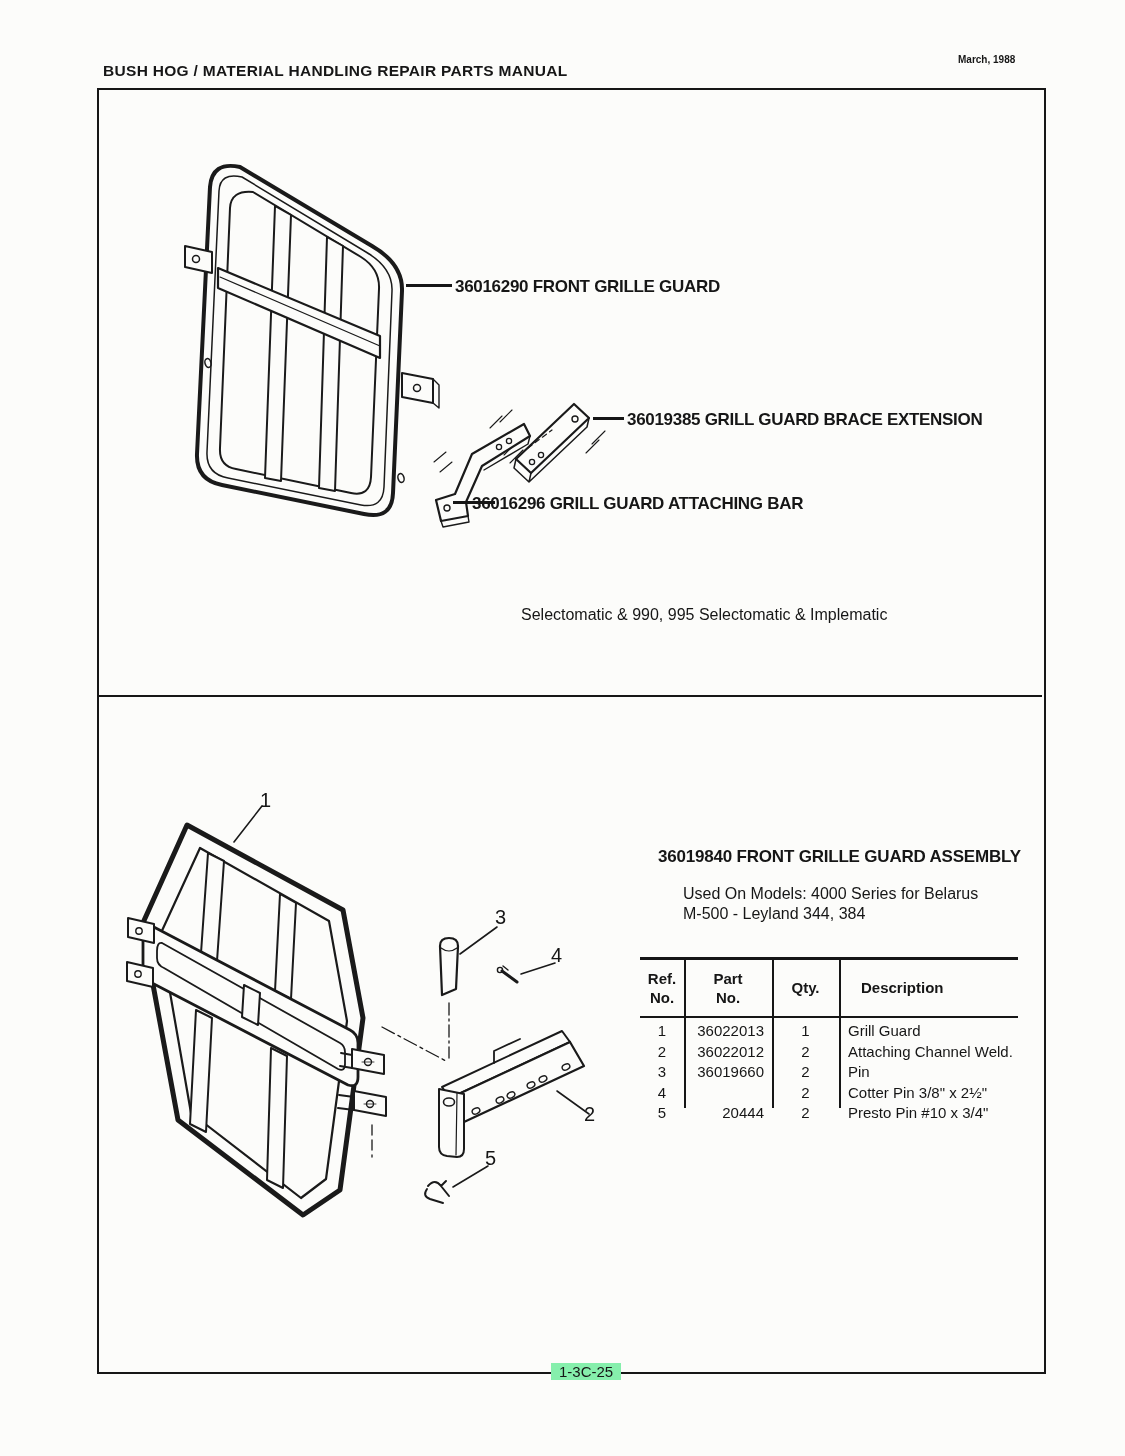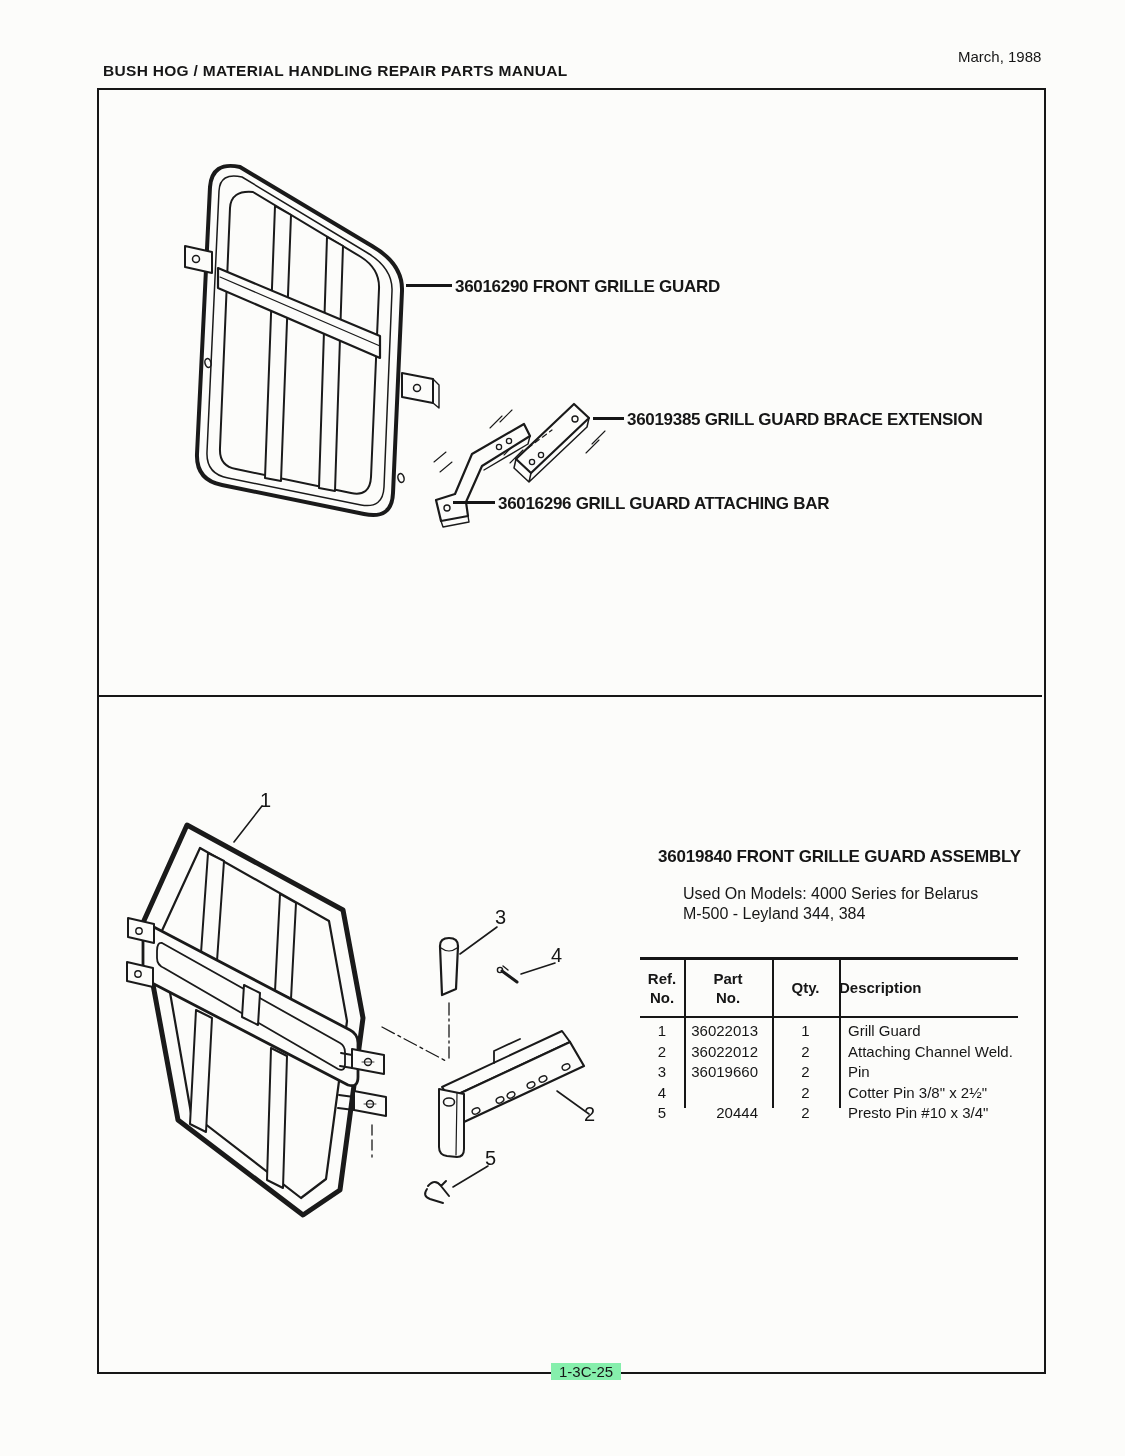--- a/index.html
+++ b/index.html
@@ -5,44 +5,44 @@
   html,body{margin:0;padding:0;}
   body{
     width:1125px;height:1456px;position:relative;
     background:#fcfcfa;color:#161616;
     font-family:"Liberation Sans", sans-serif;
     overflow:hidden;
   }
   .abs{position:absolute;}
   
   .header-title{left:103px;top:62px;font-size:15.5px;font-weight:bold;letter-spacing:.3px;white-space:nowrap;}
-  .header-date{left:958px;top:48px;font-size:15px;white-space:nowrap;}
+  .header-date{left:958px;top:54px;font-size:10px;white-space:nowrap;font-weight:bold;}
   
   .frame{left:97px;top:88px;width:945px;height:1282px;border:2px solid #161616;background:transparent;}
   .divider{left:99px;top:695px;width:943px;height:2px;background:#161616;}
   
   .part-label{font-size:17px;font-weight:bold;letter-spacing:-.3px;white-space:nowrap;}
   .leader{height:2.5px;background:#161616;}
   
   .used-on{font-size:16px;line-height:20px;white-space:pre;}
   .uline{border-bottom:1.5px solid #161616;padding-bottom:0px;}
   
   .assembly-title{font-size:17px;font-weight:bold;letter-spacing:-.2px;white-space:nowrap;}
   .callout{font-size:20px;line-height:20px;}
   
   .parts-table{left:640px;top:957px;width:378px;font-size:15px;}
   .pt-topline,.pt-sepline{height:2.5px;background:#161616;}
   .pt-head{display:grid;grid-template-columns:44px 88px 67px 179px;height:56px;align-items:center;font-weight:bold;}
   .pt-head .stack{text-align:center;line-height:19px;}
   .pt-head .qty{text-align:center;}
-  .pt-head .desc{padding-left:0;}
+  .pt-head .desc{padding-left:22px;}
   .pt-body{padding-top:3px;}
   .pt-row{display:grid;grid-template-columns:44px 88px 67px 179px;height:20.6px;line-height:20.6px;}
   .pt-row .rc1{text-align:center;}
-  .pt-row .rc2{text-align:right;padding-right:14px;}
+  .pt-row .rc2{text-align:right;padding-right:8px;}
   .pt-row .rc3{text-align:center;}
   .pt-row .rc4{padding-left:9px;white-space:nowrap;}
   .pt-vline{position:absolute;top:0;width:2px;height:151px;background:#161616;}
   .v1{left:44px}.v2{left:132px}.v3{left:199px}
   
   .footer-num{left:551px;top:1363px;font-size:15px;background:#86efac;padding:0 8px;z-index:5;}
   svg{position:absolute;}
   svg *{vector-effect:none;}
 </style>
 </head>
@@ -91,23 +91,24 @@
   <path stroke-width="1.2" stroke-dasharray="5 4" d="M 428 338 L 452 320"></path>
 </svg>
 
 <div class="abs leader" style="left:406px;top:284px;width:46px;"></div>
 <span class="abs part-label" style="left:455px;top:277px;text-align:right;">36016290 FRONT GRILLE GUARD</span>
 
 <div class="abs leader" style="left:593px;top:417px;width:31px;"></div>
 <span class="abs part-label" style="left:627px;top:410px;">36019385 GRILL GUARD BRACE EXTENSION</span>
 
 <div class="abs leader" style="left:453px;top:501px;width:42px;"></div>
-<span class="abs part-label" style="left:498px;top:494px;">36016296 GRILL GUARD ATTACHING BAR</span>
+<span class="abs part-label" style="left:472px;top:494px;">36016296 GRILL GUARD ATTACHING BAR</span>
 
 <div class="abs used-on" style="left:521px;top:565px;">
+  <div>Selectomatic &amp; 990, 995 Selectomatic &amp; Implematic</div>
 </div>
 
 <svg style="left:110px;top:775px;" width="520" height="500" viewBox="0 0 520 500" fill="none" stroke="#1a1a1a" stroke-linecap="round" stroke-linejoin="round">
 
   <polygon fill="#fcfcfa" stroke-width="5" points="77,50 233,135 253,243 230,415 193,440 68,345 32,150"></polygon>
   <polygon stroke-width="2.2" points="90,73 219,146 237,246 216,404 191,423 81,338 50,160"></polygon>
 
   <path fill="#fcfcfa" stroke-width="2" d="M 98 78 L 114 86 L 107 186 L 91 178 Z"></path>
   <path fill="#fcfcfa" stroke-width="2" d="M 170 119 L 186 128 L 181 224 L 165 216 Z"></path>
 

